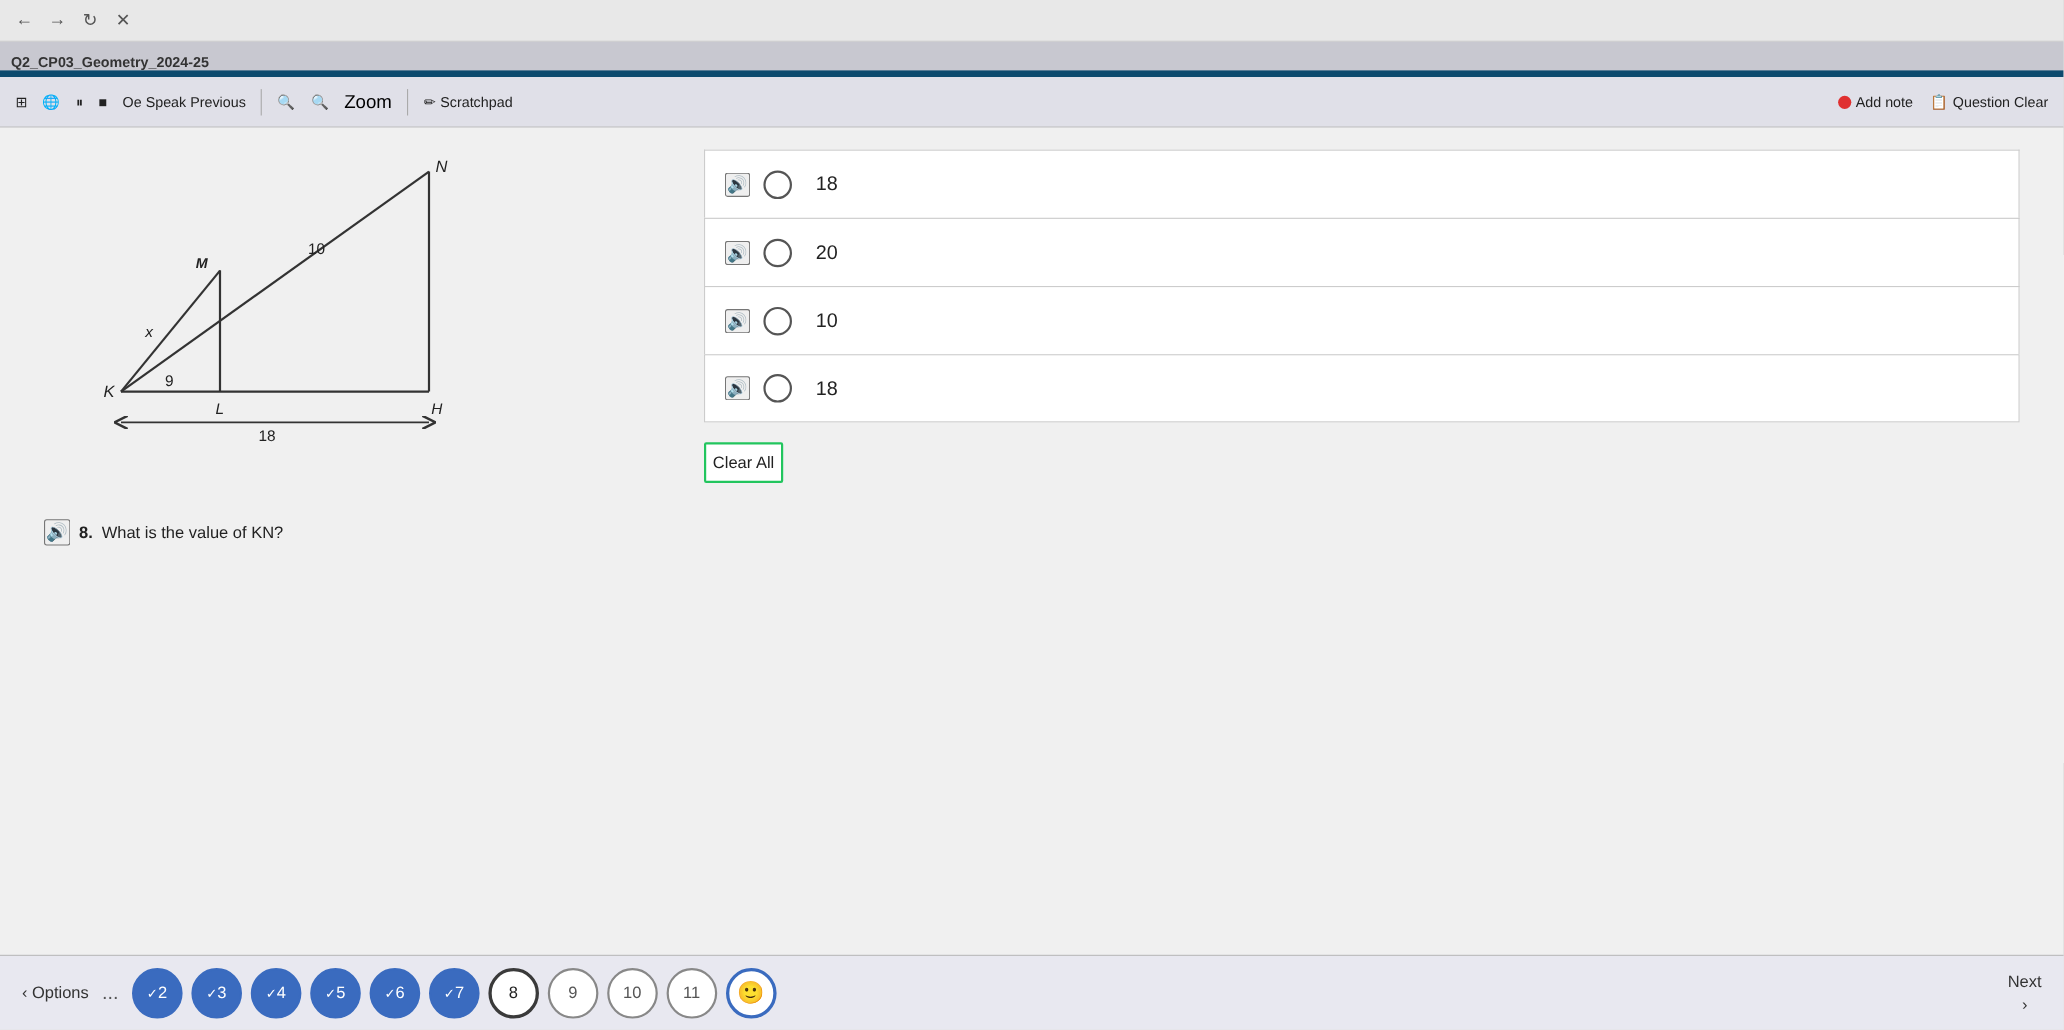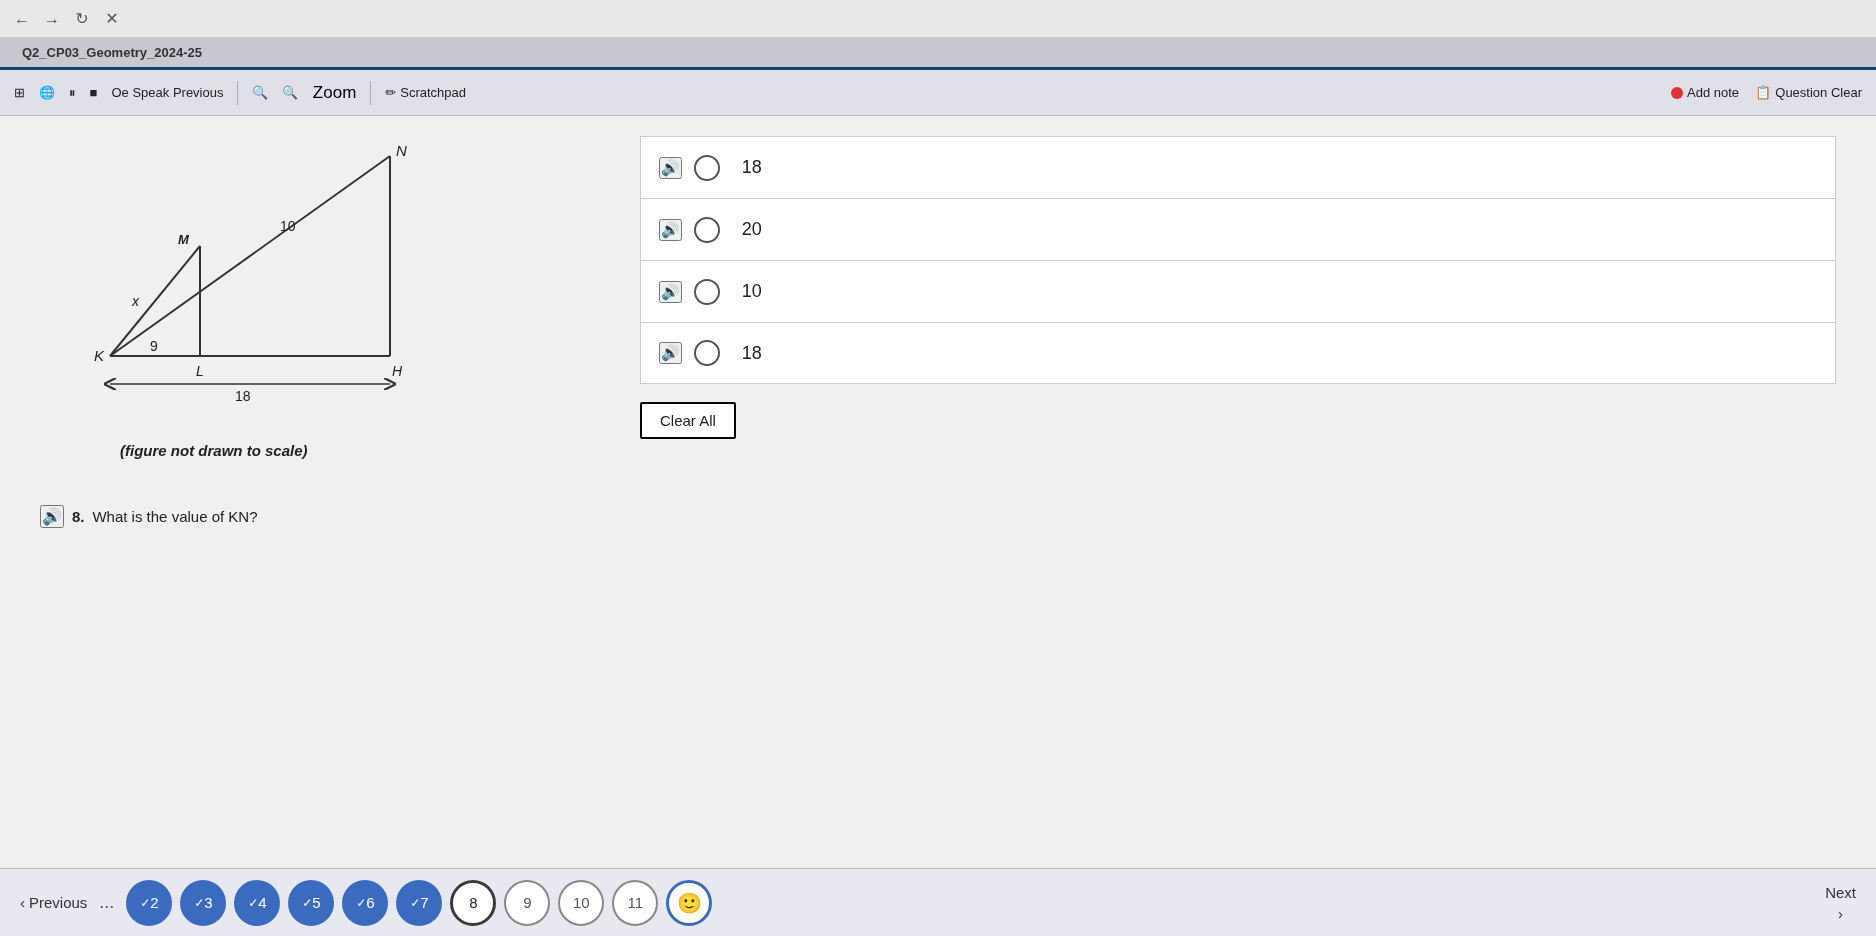--- a/index.html
+++ b/index.html
@@ -20,25 +20,25 @@
       border: none;
       cursor: pointer;
       font-size: 16px;
       color: #555;
       display: flex; align-items: center; justify-content: center;
     }
     .tab-bar {
       background: #c8c8d0;
       height: 32px;
       display: flex;
-      align-items: center;
-      padding: 0 22px;
+      align-items: flex-end;
+      padding: 0 10px;
       font-size: 13px;
       color: #333;
-      border-bottom: 3px solid #0c4a6e;
+      border-bottom: 6px solid #0c4a6e;
     }
     .tab-title {
       font-weight: bold;
       font-size: 13px;
     }
 
     .toolbar {
       background: #e0e0e8;
       height: 46px;
       display: flex;
@@ -142,22 +142,22 @@
       flex-shrink: 0;
     }
     .answer-value {
       font-size: 18px;
       color: #222;
       margin-left: 10px;
     }
 
     .clear-all-btn {
       margin-top: 18px;
-      padding: 8px 18px;
-      border: 2px solid #000000;
+      padding: 8px 6px;
+      border: 2px solid #22c55e;
       background: white;
       font-size: 15px;
       cursor: pointer;
       border-radius: 2px;
       color: #222;
       align-self: flex-start;
     }
 
     
     .bottom-nav {
@@ -317,23 +317,20 @@
           <text x="52" y="170" font-size="14" fill="#222" font-style="italic">x</text>
 
           <text x="200" y="95" font-size="14" fill="#222">10</text>
 
           <text x="70" y="215" font-size="14" fill="#222">9</text>
 
           <text x="155" y="265" font-size="14" fill="#222">18</text>
         </svg>
       </div>
 
-      <p class="question-text" style="font-style:italic; font-weight:bold; margin-left:80px; margin-top:-10px;">
-        <span>(figure not drawn to scale)</span>
-      </p>
 
       <div class="question-label-row">
         <button class="speaker-icon-q">🔊</button>
         <span style="font-weight:bold;">8.</span>
         <span>What is the value of KN?</span>
       </div>
     </div>
 
     <div class="question-right">
 
@@ -363,21 +360,21 @@
 
       <button class="clear-all-btn">Clear All</button>
     </div>
 
   </div>
 </div>
 
 <div class="bottom-nav">
   <button class="prev-btn">
     <span>‹</span>
-    <span>Previous</span>
+    <span>Options</span>
   </button>
 
   <span class="ellipsis">...</span>
 
   <div class="page-btn answered">
     <span style="font-size:12px;">✓</span>
     <span>2</span>
   </div>
 
   <div class="page-btn answered">

